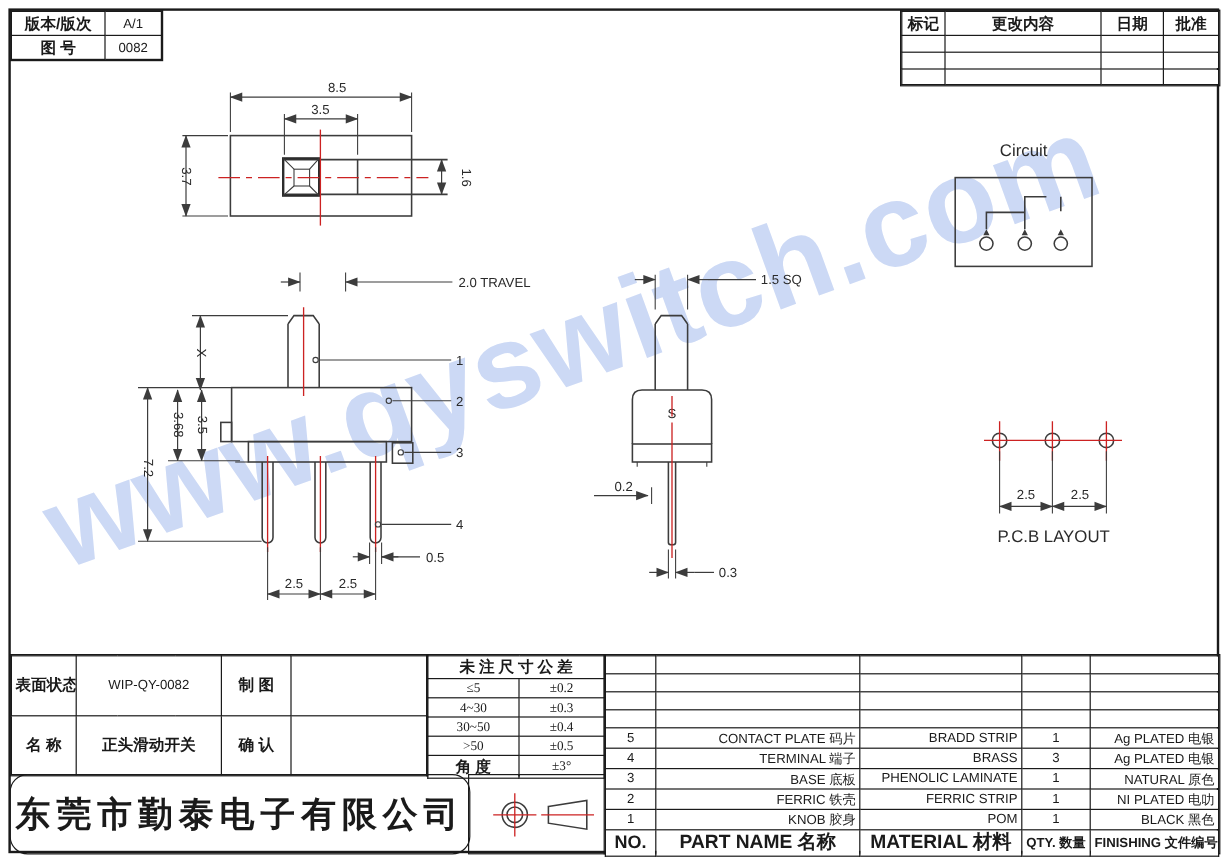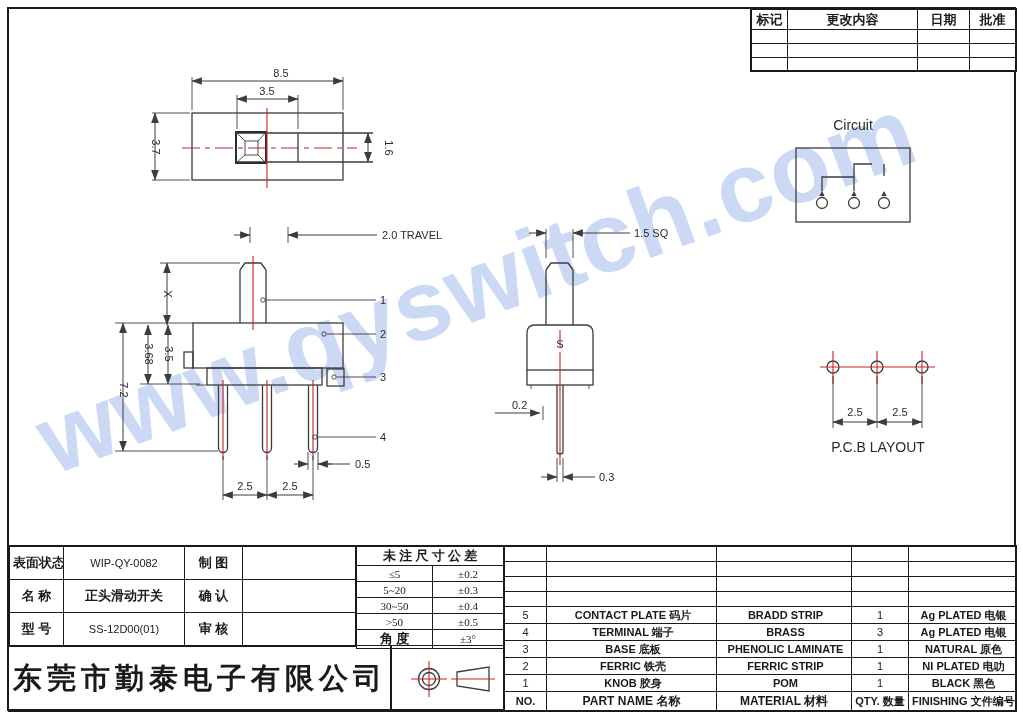--- a/index.html
+++ b/index.html
@@ -7,24 +7,24 @@
          font-family:"Liberation Sans","DejaVu Sans",sans-serif;color:#1a1a1a;}
   #watermark{position:absolute;left:10px;top:212px;width:1020px;height:110px;
     font-size:99px;font-weight:bold;color:#ccd9f5;white-space:nowrap;
     transform:rotate(-20deg);transform-origin:50% 50%;letter-spacing:1px;z-index:1;}
   svg.canvas{position:absolute;left:0;top:0;z-index:2;}
   .tblwrap{position:absolute;z-index:3;background:transparent;}
   table{border-collapse:collapse;table-layout:fixed;width:100%;height:100%;}
   td{border:1px solid #1a1a1a;padding:0 3px;font-size:11px;overflow:hidden;white-space:nowrap;
      text-align:center;vertical-align:middle;background:#fff;}
   .lbl{font-weight:bold;font-size:13px;}
-  .hdr{font-weight:bold;font-size:12px;}
-  .left{text-align:center;padding-left:6px;font-weight:bold;}
+  .hdr{font-weight:bold;font-size:16px;}
+  .left{text-align:right;padding-left:6px;}
   #companybox{display:flex;align-items:center;justify-content:center;
-    font-size:29px;font-weight:bold;letter-spacing:5px;}
+    font-size:29px;font-weight:bold;letter-spacing:5px;border-radius:15px;}
   .boxed{border:1.5px solid #1a1a1a;}
   
   .ln{stroke:#3c3c3c;stroke-width:1.3;fill:none;}
   .lnb{stroke:#2c2c2c;stroke-width:2;fill:none;}
   .thin{stroke:#3c3c3c;stroke-width:0.9;fill:none;}
   .dim{stroke:#3c3c3c;stroke-width:1;fill:none;}
   .red{stroke:#cc2222;stroke-width:1.1;fill:none;}
   .redc{stroke:#cc2222;stroke-width:1.1;fill:none;stroke-dasharray:18 5 5 5;}
   text{font-family:"Liberation Sans","DejaVu Sans",sans-serif;font-size:11px;fill:#2a2a2a;}
   .tmid{text-anchor:middle;}
@@ -161,20 +161,38 @@
       <path class="red" d="M820,367 H935 M833,351 V384 M877,351 V384 M922,351 V384"></path>
       <path class="thin" d="M833,376 V428 M877,376 V428 M922,376 V428"></path>
       <path class="dim" d="M833,422 H877" marker-start="url(#arw)" marker-end="url(#arw)"></path>
       <path class="dim" d="M877,422 H922" marker-start="url(#arw)" marker-end="url(#arw)"></path>
       <text class="tmid" x="855" y="416">2.5</text>
       <text class="tmid" x="900" y="416">2.5</text>
       <text class="tmid big" x="878" y="452">P.C.B LAYOUT</text>
     </g>
   </svg>
 
+  <div class="tblwrap boxed" style="left:8px;top:8px;width:126px;height:41px;">
+    <table>
+      <colgroup>
+          <col style="width:78px">
+          <col>
+        </colgroup>
+      <tbody>
+          <tr style="height:20px">
+        <td class="lbl">版本/版次</td>
+        <td>A/1</td>
+      </tr>
+      <tr>
+        <td class="lbl">图 号</td>
+        <td>0082</td>
+      </tr>
+    </tbody>
+      </table>
+  </div>
 
   <div class="tblwrap boxed" style="left:750px;top:8px;width:265px;height:62px;">
     <table>
       <colgroup>
           <col style="width:36px">
           <col style="width:130px">
           <col style="width:52px">
           <col>
         </colgroup>
       <tbody>
@@ -222,46 +240,40 @@
         <td colspan="3">WIP-QY-0082</td>
         <td class="lbl">制  图</td>
         <td></td>
       </tr>
       <tr style="height:25px">
         <td class="lbl">名  称</td>
         <td colspan="3" class="lbl">正头滑动开关</td>
         <td class="lbl">确  认</td>
         <td></td>
       </tr>
-      <tr style="height:25px">
-        <td class="lbl">型  号</td>
-        <td colspan="3">SS-12D00(01)</td>
-        <td class="lbl">审  核</td>
-        <td></td>
-      </tr>
     </tbody>
       </table>
   </div>
 
   <div class="tblwrap boxed" style="left:355px;top:545px;width:148px;height:100px;font-family:Liberation Serif, serif;">
     <table>
       <colgroup>
           <col style="width:76px">
           <col>
         </colgroup>
       <tbody>
           <tr style="height:18px">
             <td colspan="2" class="lbl">未 注 尺 寸 公 差</td>
           </tr>
       <tr style="height:16px">
         <td>≤5</td>
         <td>±0.2</td>
           </tr>
       <tr style="height:16px">
-        <td>5~20</td>
+        <td>4~30</td>
         <td>±0.3</td>
           </tr>
       <tr style="height:16px">
         <td>30~50</td>
         <td>±0.4</td>
           </tr>
       <tr style="height:16px">
         <td>&gt;50</td>
         <td>±0.5</td>
           </tr>
@@ -340,21 +352,21 @@
         <td class="left">NI PLATED 电叻</td>
       </tr>
       <tr style="height:17px">
         <td>1</td>
         <td class="left">KNOB 胶身</td>
         <td class="left">POM</td>
         <td>1</td>
         <td class="left">BLACK 黑色</td>
       </tr>
       <tr>
-        <td class="hdr" style="font-size:11px">NO.</td>
+        <td class="hdr" style="font-size:15px">NO.</td>
         <td class="hdr">PART NAME 名称</td>
         <td class="hdr">MATERIAL 材料</td>
         <td class="hdr" style="font-size:11px">QTY. 数量</td>
         <td class="hdr" style="font-size:11px">FINISHING 文件编号</td>
       </tr>
     </tbody>
       </table>
   </div>
 
   <div id="companybox" class="tblwrap boxed" style="left:8px;top:645px;width:382px;height:65px;">

